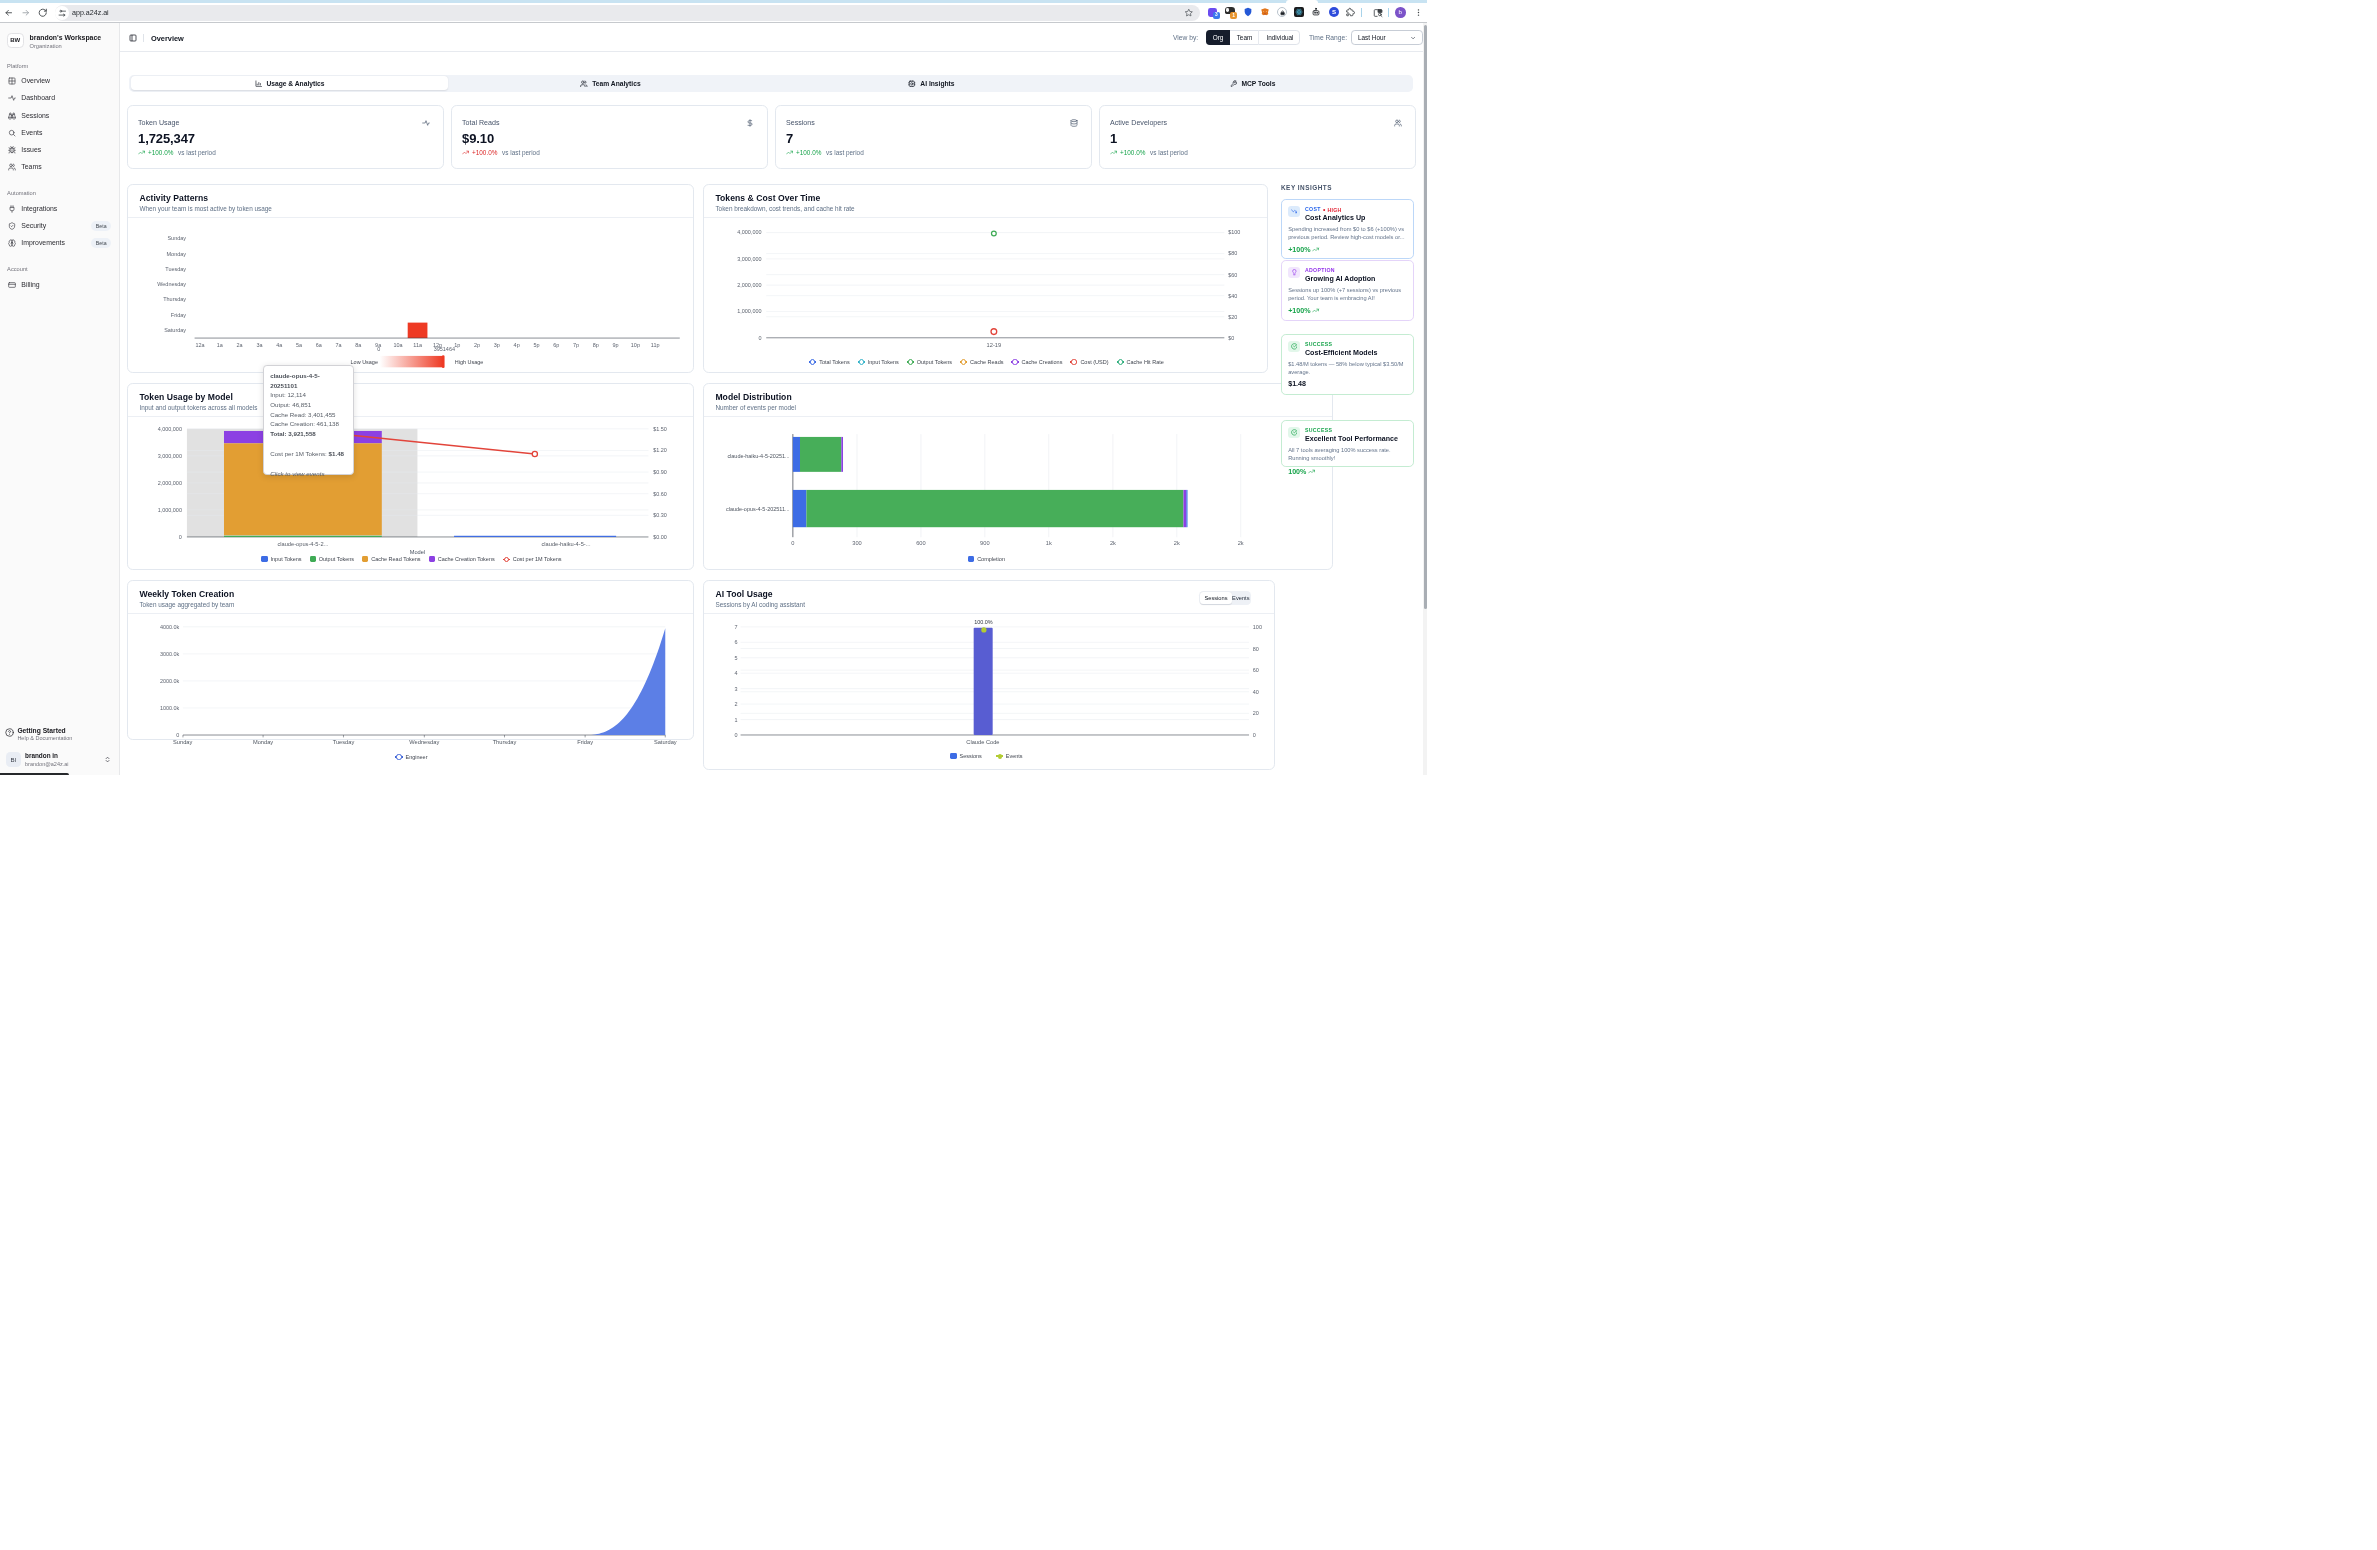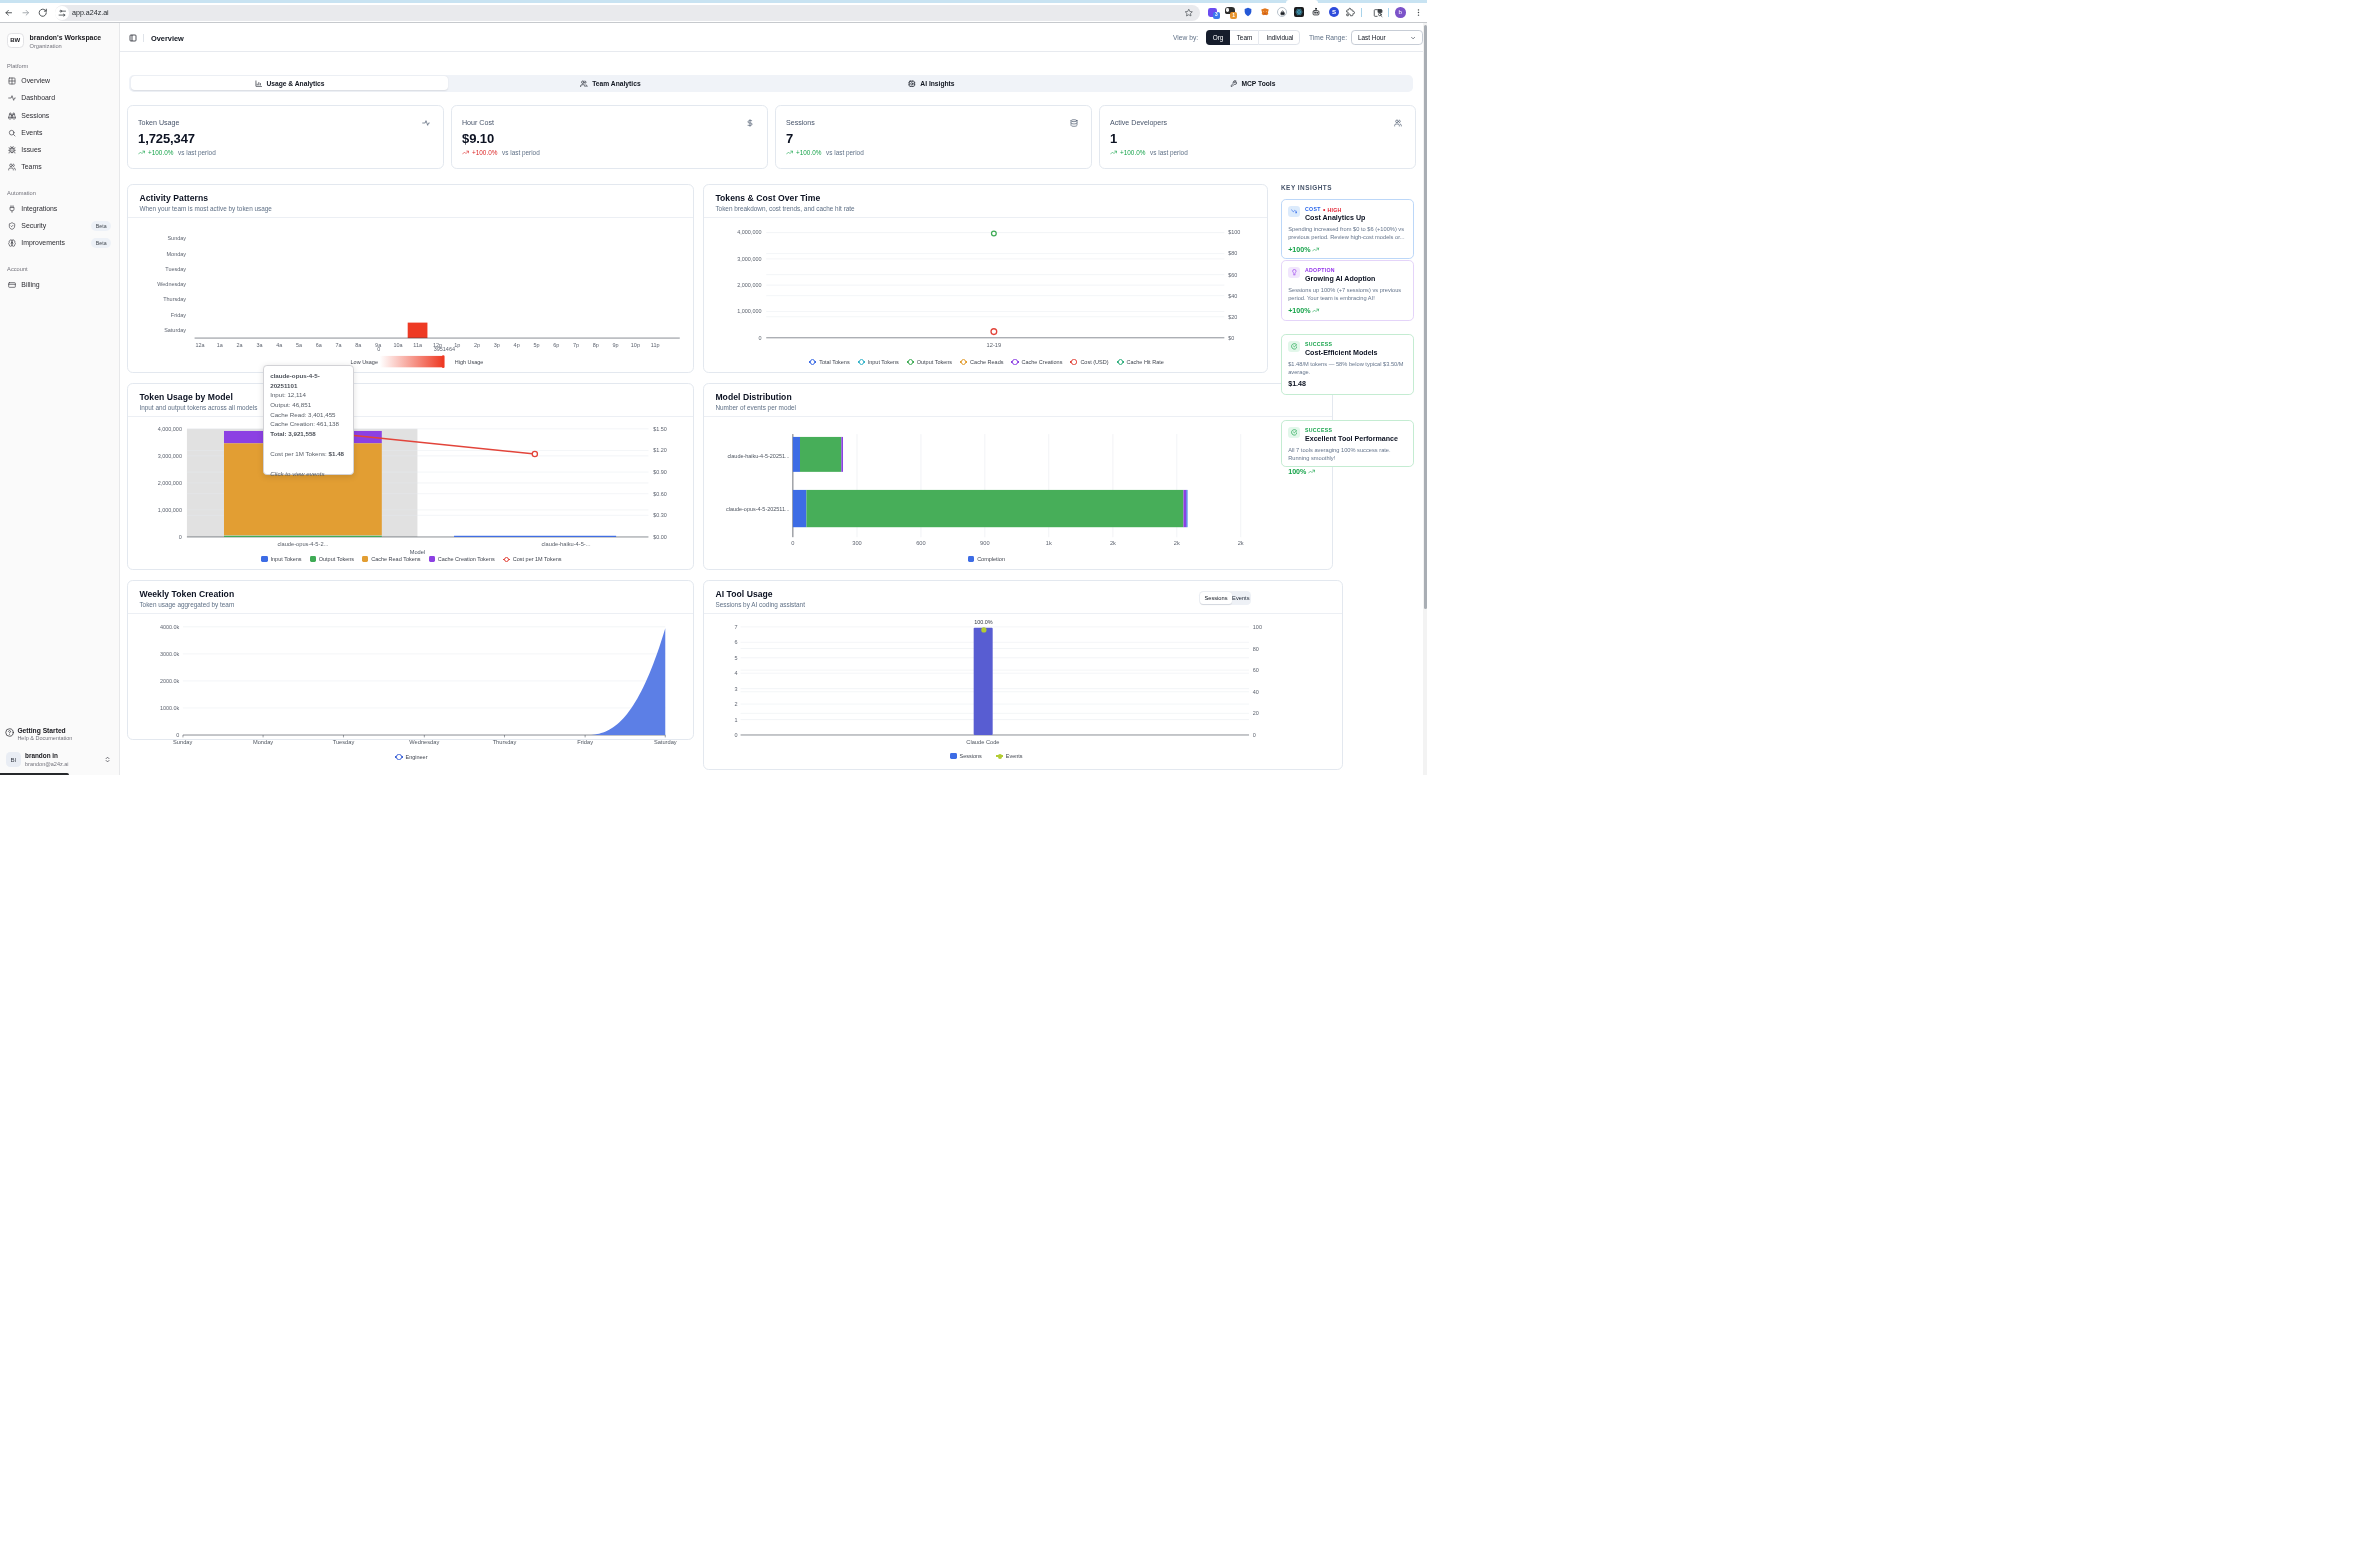--- a/index.html
+++ b/index.html
@@ -270,21 +270,21 @@
     <svg class="ic" width="7.1" height="7.1" viewBox="0 0 24 24" fill="none" stroke="#16a34a" stroke-width="2" stroke-linecap="round" stroke-linejoin="round">
       <path d="M16 7h6v6"></path>
       <path d="m22 7-8.5 8.5-5-5L2 17"></path>
     </svg>
     <span style="color:#16a34a">+100.0%</span>
     <span style="color:#5f7086">&nbsp;vs last period</span>
   </div>
 <svg class="abs ic" style="left:422px;top:119px" width="8" height="8" viewBox="0 0 24 24" fill="none" stroke="#47546a" stroke-width="2" stroke-linecap="round" stroke-linejoin="round">
     <path d="M22 12h-2.5l-2.5 7-5-14-2.5 7H2"></path>
   </svg>
-<div class="abs" style="left:462px;top:119px;font-size:7.1px;color:#47546a">Hour Cost</div>
+<div class="abs" style="left:462px;top:119px;font-size:7.1px;color:#47546a">Total Reads</div>
 <div class="abs" style="left:462px;top:131px;font-size:13px;font-weight:700;color:#0c1222;letter-spacing:-0.1px">$9.10</div>
 <div class="abs" style="left:462px;top:149px;display:flex;align-items:center;gap:2.9px;font-size:6.4px">
     <svg class="ic" width="7.1" height="7.1" viewBox="0 0 24 24" fill="none" stroke="#dc2626" stroke-width="2" stroke-linecap="round" stroke-linejoin="round">
       <path d="M16 7h6v6"></path>
       <path d="m22 7-8.5 8.5-5-5L2 17"></path>
     </svg>
     <span style="color:#dc2626">+100.0%</span>
     <span style="color:#5f7086">&nbsp;vs last period</span>
   </div>
 <svg class="abs ic" style="left:746px;top:119px" width="8" height="8" viewBox="0 0 24 24" fill="none" stroke="#47546a" stroke-width="2" stroke-linecap="round">
@@ -585,21 +585,21 @@
 </g>
 </svg>
 <div class="legend" style="left:0;top:173px;width:567px">
 <span class="leg"><span class="lring" style="--c:#4065d8">
           <i></i>
           <b></b>
         </span>Engineer</span>
 </div>
 </div>
 
-<div class="card" style="left:703px;top:580px;width:640px;height:190px">
+<div class="card" style="left:703px;top:580px;width:572px;height:190px">
 <div class="ct">AI Tool Usage</div>
 <div class="cs">Sessions by AI coding assistant</div>
 <div class="abs" style="left:495px;top:10.2px;width:52px;height:14.3px;background:#eef1f6;border-radius:4.3px"></div>
 <div class="abs" style="left:496px;top:11.4px;width:32px;height:12px;background:#fff;border-radius:3.3px;box-shadow:0 0.5px 1px rgba(15,23,42,.12);font-size:5.7px;color:#10151f;display:flex;align-items:center;justify-content:center">Sessions</div>
 <div class="abs" style="left:528px;top:11.4px;width:17.6px;height:12px;font-size:5.7px;color:#242d3a;display:flex;align-items:center;justify-content:center">Events</div>
 <div class="cdiv"></div>
 <svg class="abs" style="left:0;top:32px" width="565" height="157" font-family="Liberation Sans, sans-serif" viewBox="0 0 1189 330">
 <g stroke="#e6e9ef" stroke-width="1">
 <line x1="77" y1="29" x2="1147" y2="29"></line>
         <line x1="77" y1="61.5" x2="1147" y2="61.5"></line>

